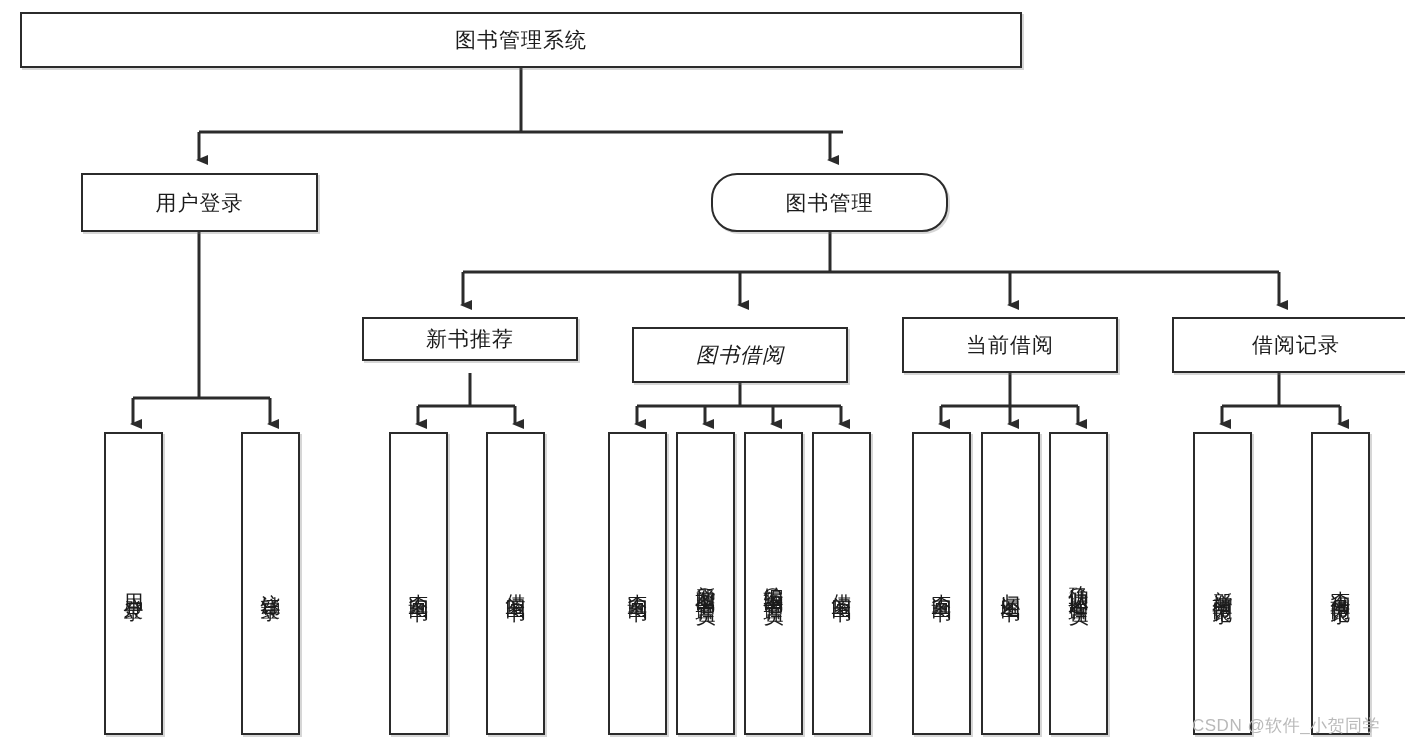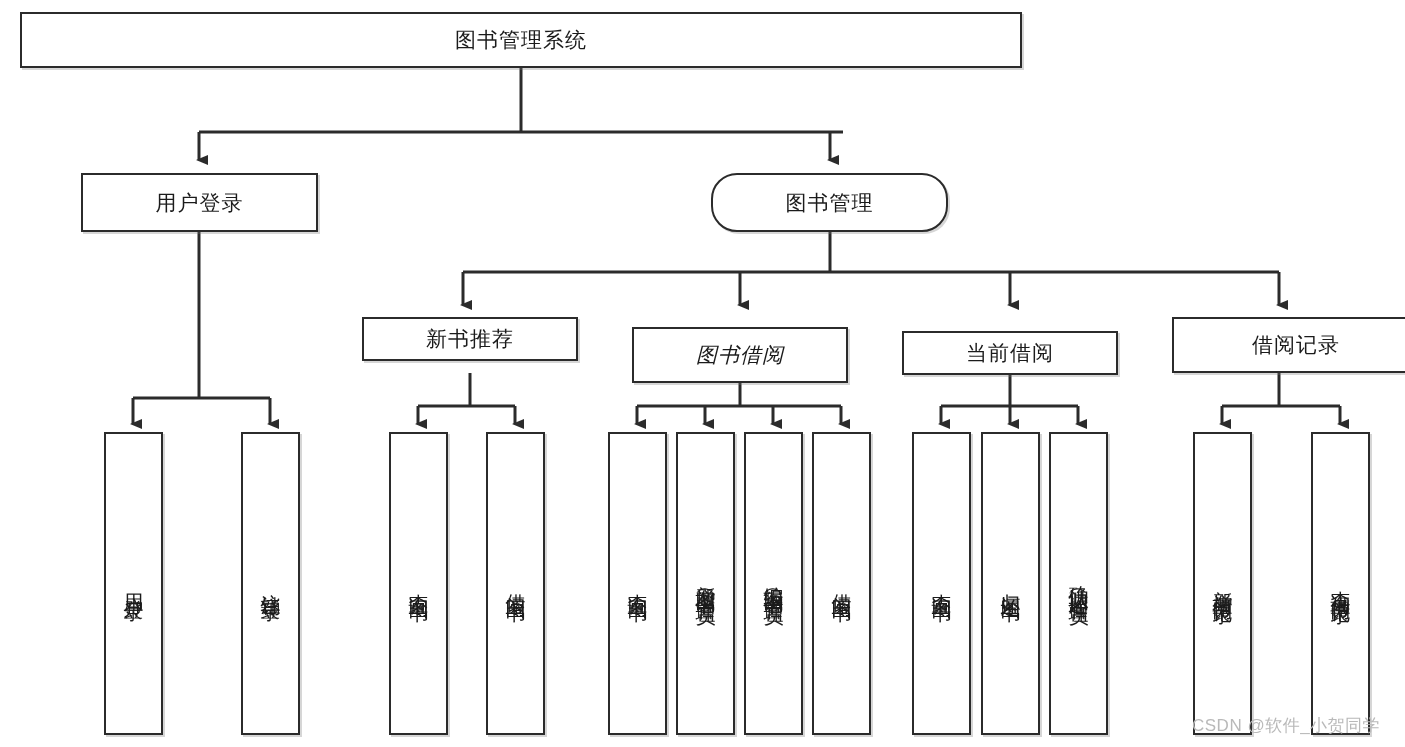--- a/index.html
+++ b/index.html
@@ -138,21 +138,21 @@
   </div>
 
   <div class="node horiz" style="left:362px; top:317px; width:216px; height:44px;">
     <span>新书推荐</span>
   </div>
 
   <div class="node horiz" style="left:632px; top:327px; width:216px; height:56px;font-style:italic;">
     <span>图书借阅</span>
   </div>
 
-  <div class="node horiz" style="left:902px; top:317px; width:216px; height:44px;margin-top:14px;">
+  <div class="node horiz" style="left:902px; top:317px; width:216px; height:56px;">
     <span>当前借阅</span>
   </div>
 
   <div class="node horiz" style="left:1172px; top:317px; width:248px; height:56px;">
     <span>借阅记录</span>
   </div>
 
   <div class="node vert" style="left:104px; top:432px; width:59px; height:303px;">
     <span class="vlabel">用户登录</span>
   </div>

